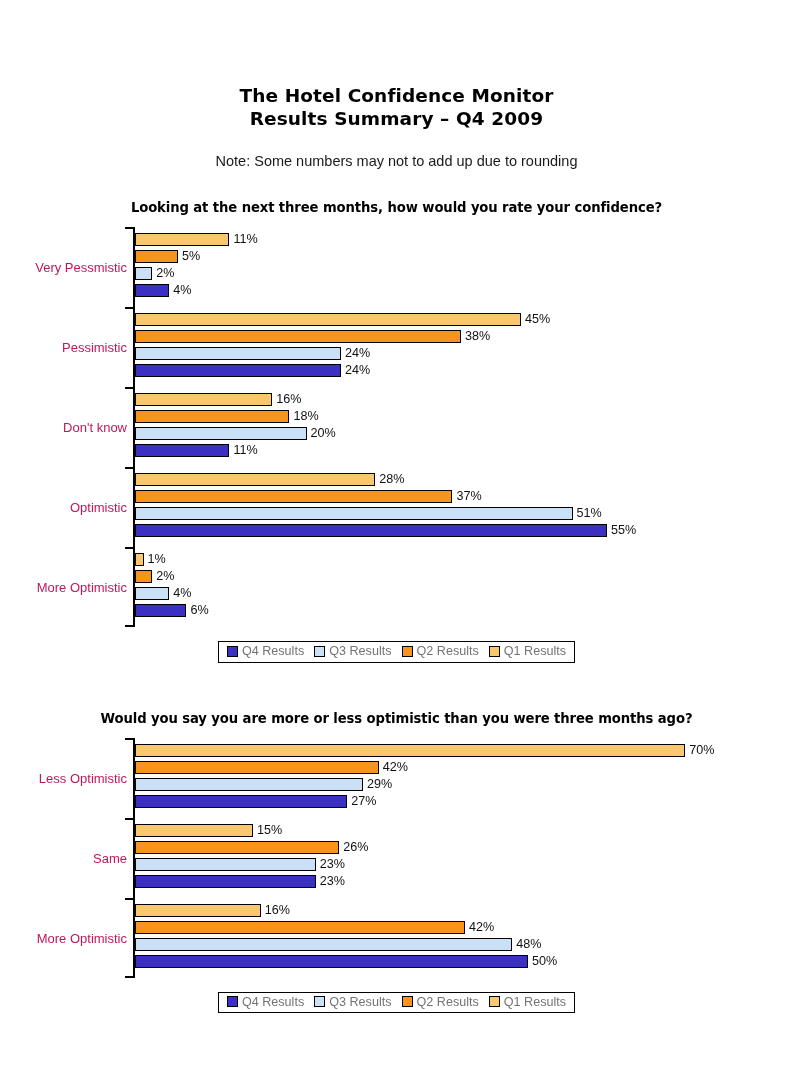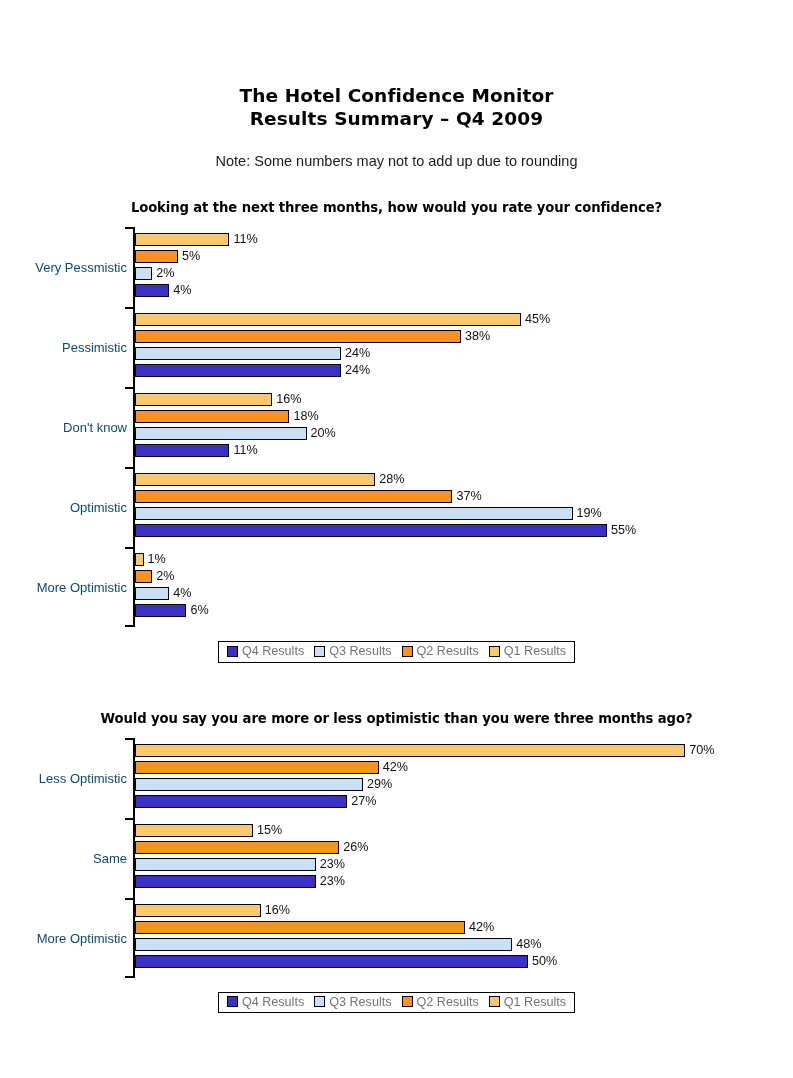--- a/index.html
+++ b/index.html
@@ -77,21 +77,21 @@
   }
   .cat-label {
     position: absolute;
     right: 100%;
     margin-right: 8px;
     top: 50%;
     transform: translateY(-50%);
     white-space: nowrap;
     font-family: "Liberation Sans", sans-serif;
     font-size: 13px;
-    color: #0c4a6e;
+    color: #be185d;
     text-align: right;
   }
   
   .tick {
     position: absolute;
     left: 125px;
     width: 8px;
     height: 2px;
     background: #000;
   }
@@ -231,21 +231,21 @@
           <div class="bar-row">
             <div class="bar" style="background: rgb(249, 200, 110); width: 240.24px;"></div>
             <span class="bar-value">28%</span>
           </div>
           <div class="bar-row">
             <div class="bar" style="background: rgb(247, 148, 29); width: 317.46px;"></div>
             <span class="bar-value">37%</span>
           </div>
           <div class="bar-row">
             <div class="bar" style="background: rgb(201, 224, 247); width: 437.58px;"></div>
-            <span class="bar-value">19%</span>
+            <span class="bar-value">51%</span>
           </div>
           <div class="bar-row">
             <div class="bar" style="background: rgb(59, 48, 196); width: 471.9px;"></div>
             <span class="bar-value">55%</span>
           </div>
         </div>
         <div class="tick" style="top: 240px;"></div>
         <div class="cat-group" style="padding-top: 6px; padding-bottom: 6px; margin-left: 135px; position: relative;">
           <div class="cat-label">More Optimistic</div>
           <div class="bar-row">

